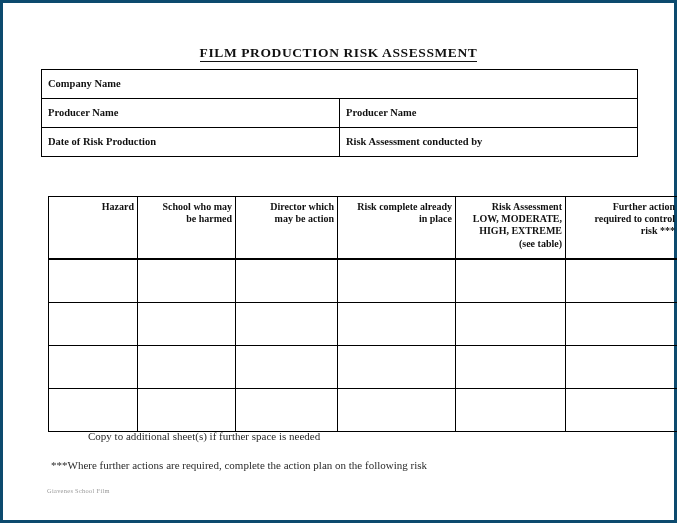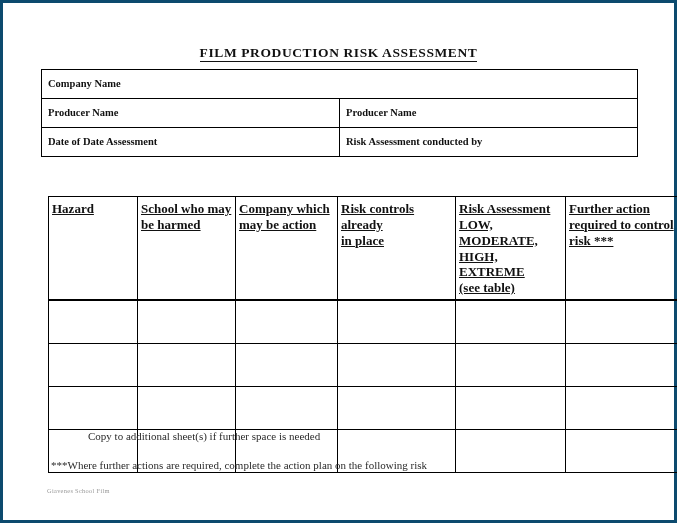--- a/index.html
+++ b/index.html
@@ -85,27 +85,26 @@
   #risk-table th,
   #risk-table td {
     border: 1.2px solid #000;
     padding: 0;
     margin: 0;
   }
   #risk-table thead th {
     height: 54px;
     vertical-align: top;
     padding: 4px 3px 3px 3px;
-    font-size: 13px;
+    font-size: 10px;
     font-weight: bold;
-    text-align: left;
+    text-align: right;
     line-height: 1.22;
     border-bottom-width: 2px;
     color: #111;
-    text-decoration: underline;
   }
   #risk-table tbody td {
     height: 42px;
   }
   .c0 { width: 82px; }
   .c1 { width: 91px; }
   .c2 { width: 95px; }
   .c3 { width: 111px; }
   .c4 { width: 103px; }
   .c5 { width: 106px; }
@@ -143,42 +142,42 @@
     <table id="info-table">
       <tbody>
         <tr>
           <td class="span-cell" colspan="2">Company Name</td>
         </tr>
         <tr>
           <td class="left-cell">Producer Name</td>
           <td class="right-cell">Producer Name</td>
         </tr>
         <tr>
-          <td class="left-cell">Date of Date Assessment</td>
+          <td class="left-cell">Date of Risk Production</td>
           <td class="right-cell">Risk Assessment conducted by</td>
         </tr>
       </tbody>
     </table>
 
     <table id="risk-table">
       <thead>
         <tr>
           <th class="c0">
             <div>Hazard</div>
           </th>
           <th class="c1">
             <div>School who may</div>
             <div>be harmed</div>
           </th>
           <th class="c2">
-            <div>Company which</div>
+            <div>Director which</div>
             <div>may be action</div>
           </th>
           <th class="c3">
-            <div>Risk controls already</div>
+            <div>Risk complete already</div>
             <div>in place</div>
           </th>
           <th class="c4">
             <div>Risk Assessment</div>
             <div>LOW, MODERATE,</div>
             <div>HIGH, EXTREME</div>
             <div>(see table)</div>
           </th>
           <th class="c5">
             <div>Further action</div>

